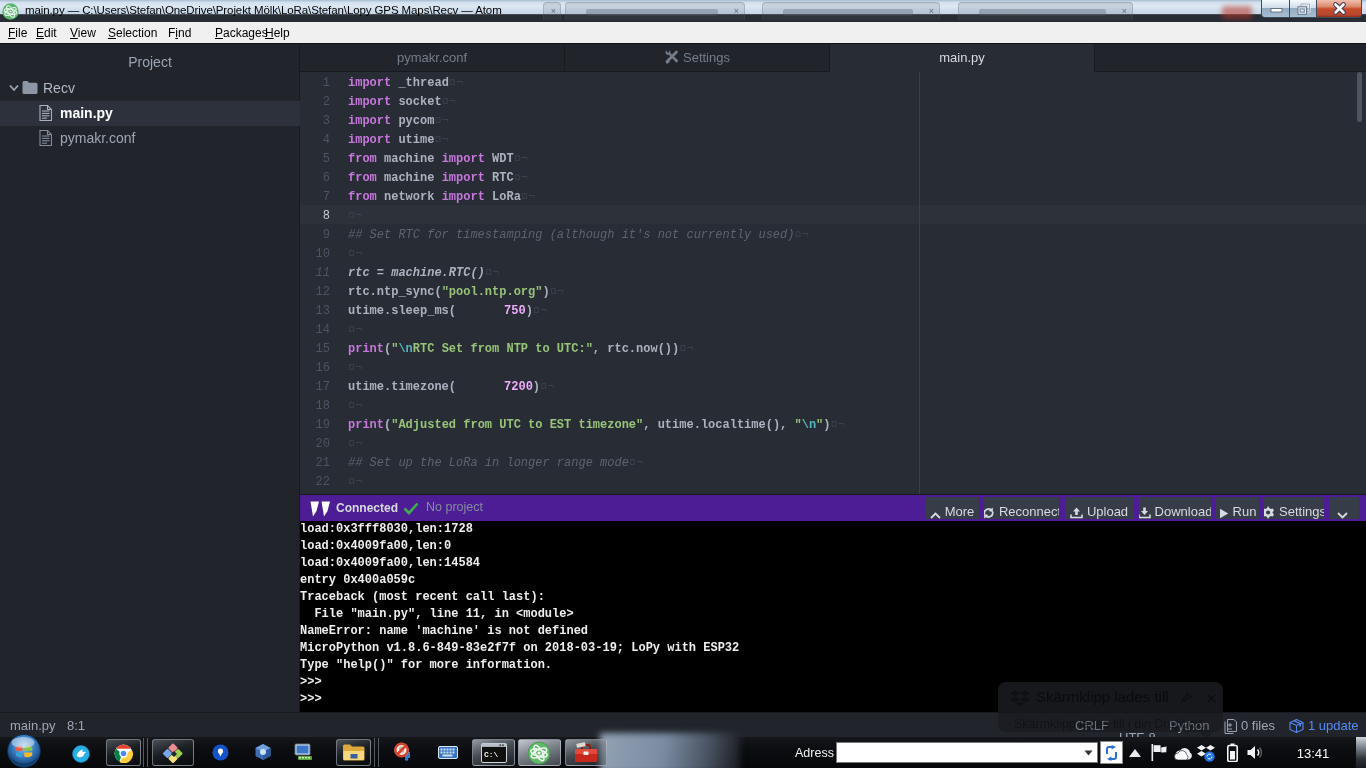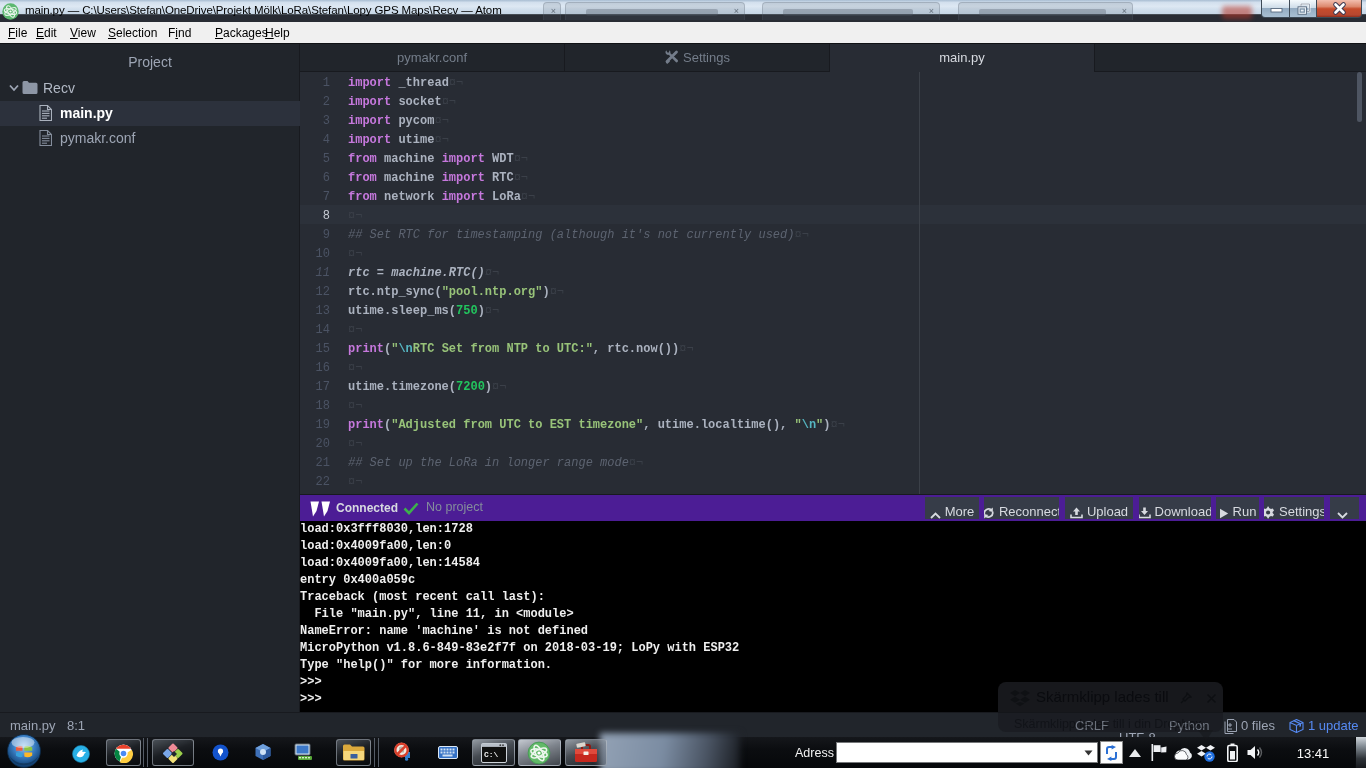--- a/index.html
+++ b/index.html
@@ -50,21 +50,21 @@
 .tab.active { background:#282c34; color:#d7dae0; border-bottom:1px solid #282c34; height:29px; }
 
 
 #code { position:absolute; left:300px; top:28px; width:1066px; height:466px; background:#282c34;
   font-family:"Liberation Mono", monospace; font-size:12px; font-weight:700; overflow:hidden; }
 #wrapguide { position:absolute; left:619px; top:0; width:1px; height:466px; background:#3b4048; }
 #cursorline { position:absolute; left:0; top:133px; width:1066px; height:19px; background:#2c313a; }
 .cl { position:absolute; left:0; width:1066px; height:19px; line-height:19px; white-space:pre; }
 .cl .ln { position:absolute; left:0; width:30px; text-align:right; color:#4b5364; font-weight:400; }
 .cl .ct { position:absolute; left:48px; }
-.k { color:#c678dd; } .s { color:#98c379; } .n { color:#22c55e; } .c { color:#5c6370; font-style:italic; font-weight:400;}
+.k { color:#c678dd; } .s { color:#98c379; } .n { color:#f0abfc;margin-left:48px; } .c { color:#5c6370; font-style:italic; font-weight:400;}
 .e { color:#56b6c2; } .w { color:#abb2bf; } .inv { color:#3b4049; font-weight:400; }
 #scrollthumb { position:absolute; right:4px; top:0px; width:5px; height:50px; background:#4e5562; border-radius:3px; }
 
 
 #pybar { position:absolute; left:300px; top:450px; width:1066px; height:27px; background:#4c1d95;
   border-top:1px solid #181a1f; color:#c8ccd4; font-size:13px; }
 #pybar .seg { position:absolute; top:5px; }
 .pbtn { display:inline-flex; align-items:flex-end; justify-content:center; height:22px; background:#363c48;
   color:#d7dae0; font-size:13px; white-space:nowrap; overflow:hidden; }
 .pbtn svg { margin-right:4px; flex:none; }

